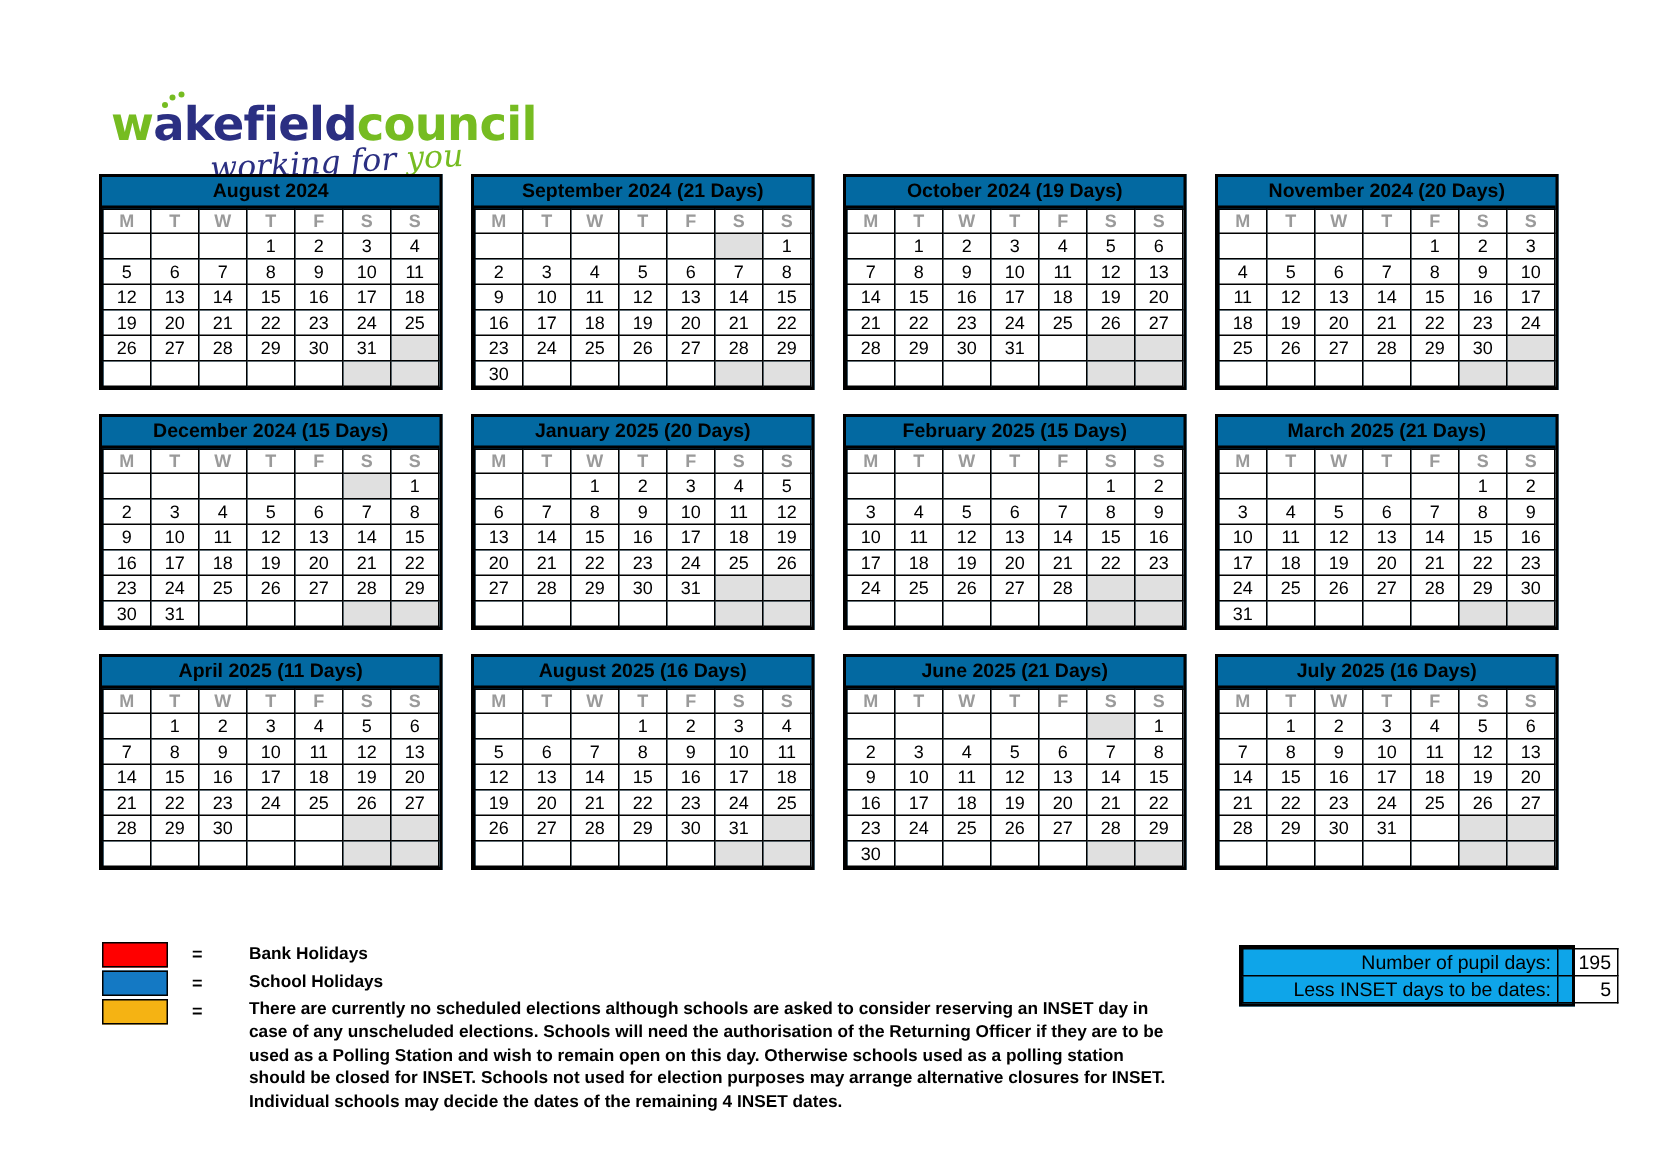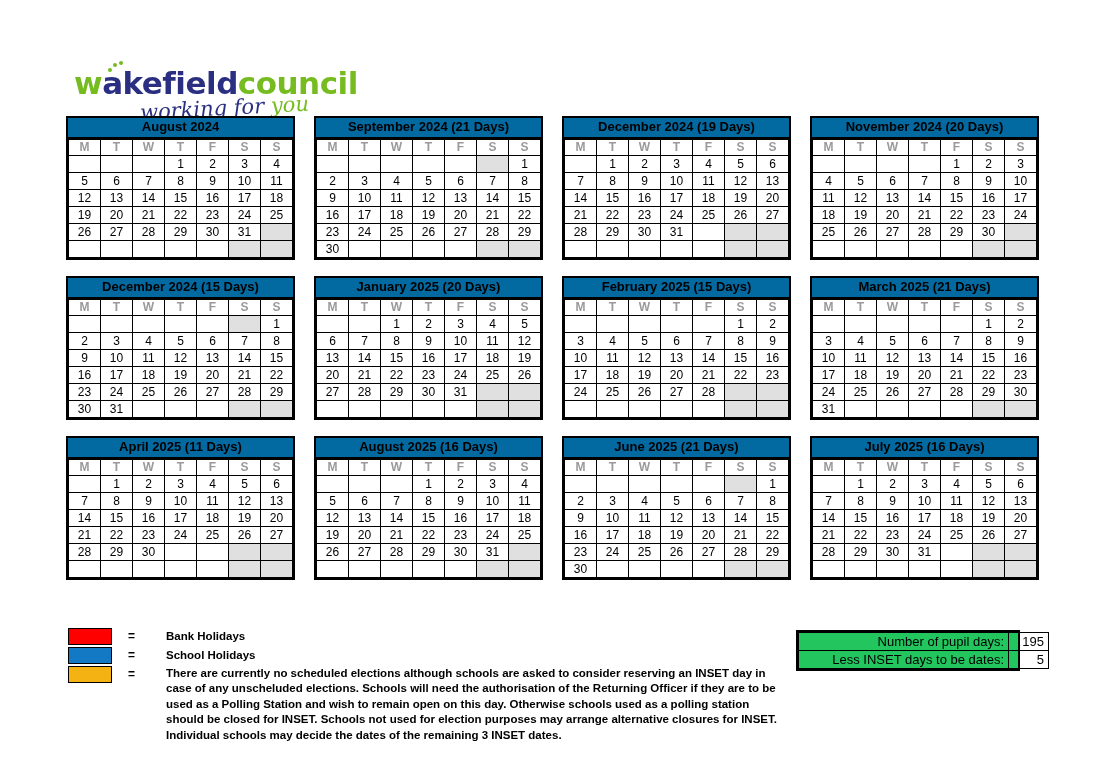--- a/index.html
+++ b/index.html
@@ -177,26 +177,26 @@
     font-size: 11.5px;
     font-weight: bold;
     line-height: 15.4px;
   }
   .legend-row.r1 { margin-bottom: 2px; }
   .legend-row.r2 { margin-bottom: 2px; }
 
   
   #summary {
     position: absolute;
-    left: 796px;
+    left: 826px;
     top: 630px;
     width: 224px;
     border: 2px solid #000;
     box-sizing: border-box;
-    background: #22c55e;
+    background: #0ea5e9;
   }
   #summary table {
     border-collapse: collapse;
     width: 100%;
     table-layout: fixed;
   }
   #summary td {
     border: 1px solid #000;
     font-size: 13px;
     height: 18px;
@@ -370,21 +370,21 @@
               <td class="empty"></td>
               <td class="empty"></td>
               <td class="empty"></td>
               <td class="we empty"></td>
               <td class="we empty"></td>
             </tr>
           </tbody>
         </table>
       </div>
       <div class="month">
-        <div class="month-title">December 2024 (19 Days)</div>
+        <div class="month-title">October 2024 (19 Days)</div>
         <table class="cal">
           <thead>
             <tr>
               <th>M</th>
               <th>T</th>
               <th>W</th>
               <th>T</th>
               <th>F</th>
               <th>S</th>
               <th>S</th>
@@ -1121,21 +1121,21 @@
   <div class="legend-row r3">
     <div class="swatch-col">
         <div class="swatch sw-amber"></div>
       </div>
     <div class="eq-col">=</div>
     <div class="legend-para" id="legend-note">
         <div>There are currently no scheduled elections although schools are asked to consider reserving an INSET day in</div>
         <div>case of any unscheluded elections. Schools will need the authorisation of the Returning Officer if they are to be</div>
         <div>used as a Polling Station and wish to remain open on this day. Otherwise schools used as a polling station</div>
         <div>should be closed for INSET. Schools not used for election purposes may arrange alternative closures for INSET.</div>
-        <div>Individual schools may decide the dates of the remaining 3 INSET dates.</div>
+        <div>Individual schools may decide the dates of the remaining 4 INSET dates.</div>
       </div>
   </div>
 </div>
 
 <div id="summary">
   <table>
     <tbody id="summary-body">
         <tr>
           <td class="lbl">Number of pupil days:</td>
           <td class="val">195</td>

